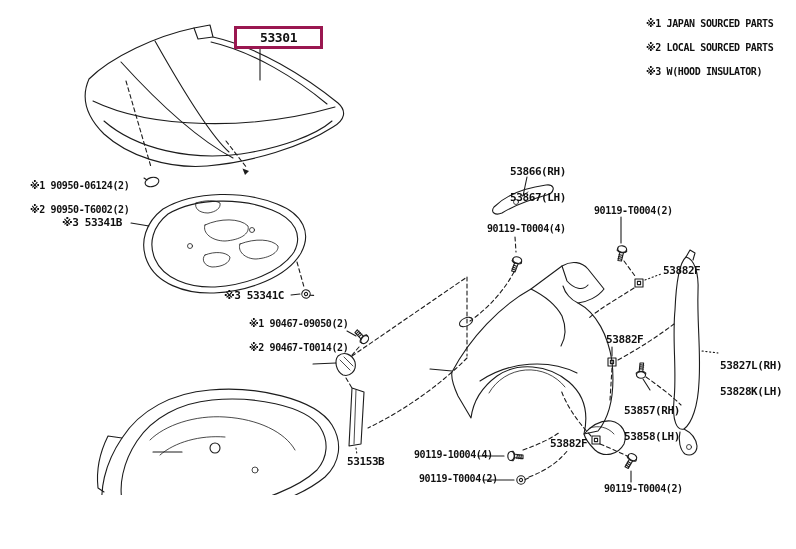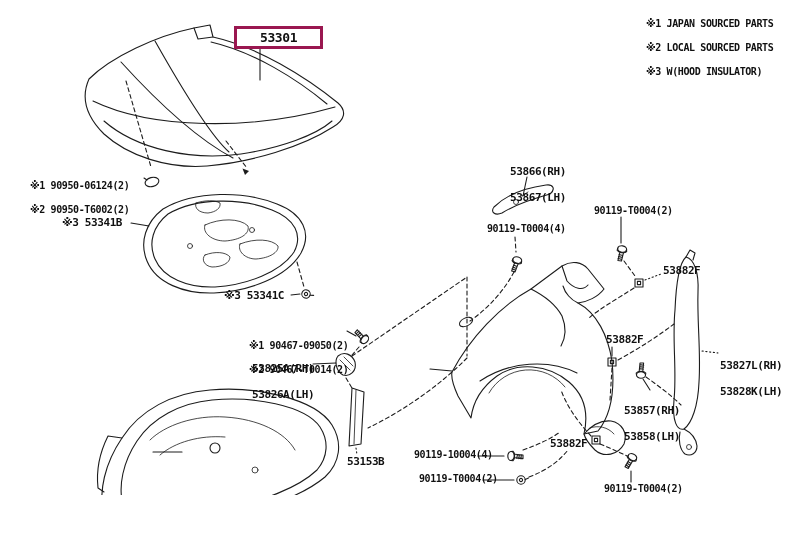--- a/index.html
+++ b/index.html
@@ -191,29 +191,25 @@
 
   <div class="lbl s" style="left:30px;top:168px;">
     <span style="display:block">※1 90950-06124(2)</span>
     <span style="display:block">※2 90950-T6002(2)</span>
   </div>
 
   <div class="lbl m" style="left:62px;top:216px;">※3 53341B</div>
 
   <div class="lbl m" style="left:224px;top:289px;">※3 53341C</div>
 
-  <div class="lbl s" style="left:249px;top:328px;">
+  <div class="lbl s" style="left:249px;top:306px;">
     <span style="display:block">※1 90467-09050(2)</span>
     <span style="display:block">※2 90467-T0014(2)</span>
   </div>
 
-  <div class="lbl m" style="left:252px;top:349px;">
-    <span style="display:block">53825A(RH)</span>
-    <span style="display:block">53826A(LH)</span>
-  </div>
 
 
   <div class="lbl m" style="left:510px;top:152px;">
     <span style="display:block">53866(RH)</span>
     <span style="display:block">53867(LH)</span>
   </div>
 
   <div class="lbl s" style="left:487px;top:223px;">90119-T0004(4)</div>
 
   <div class="lbl s" style="left:594px;top:205px;">90119-T0004(2)</div>

